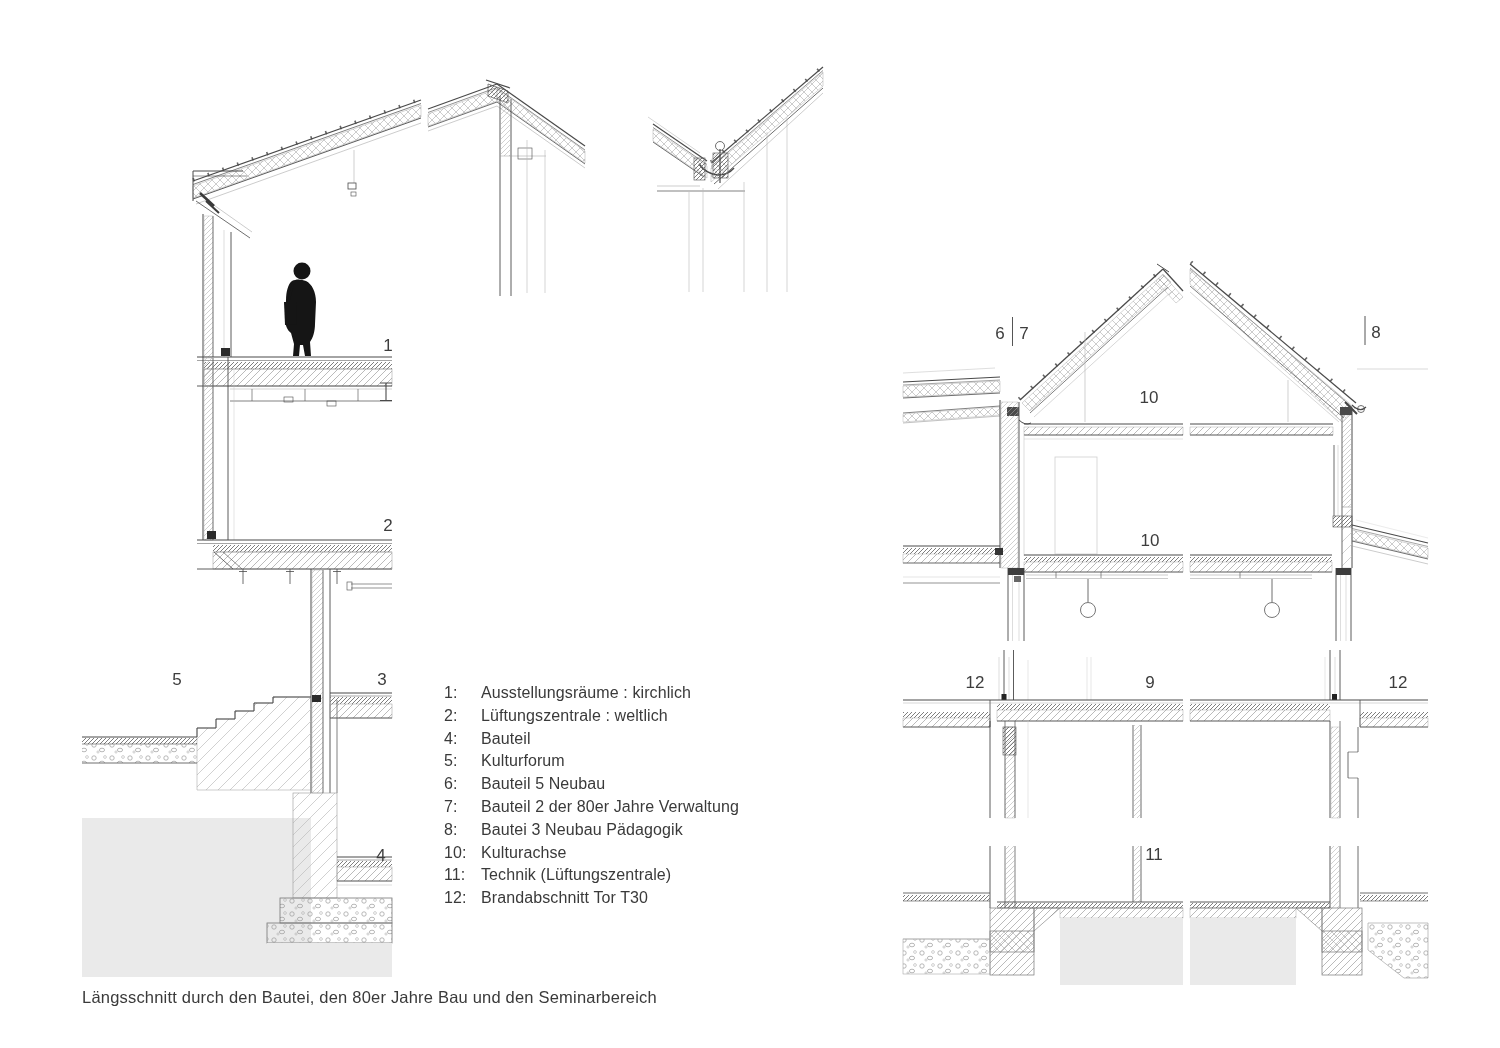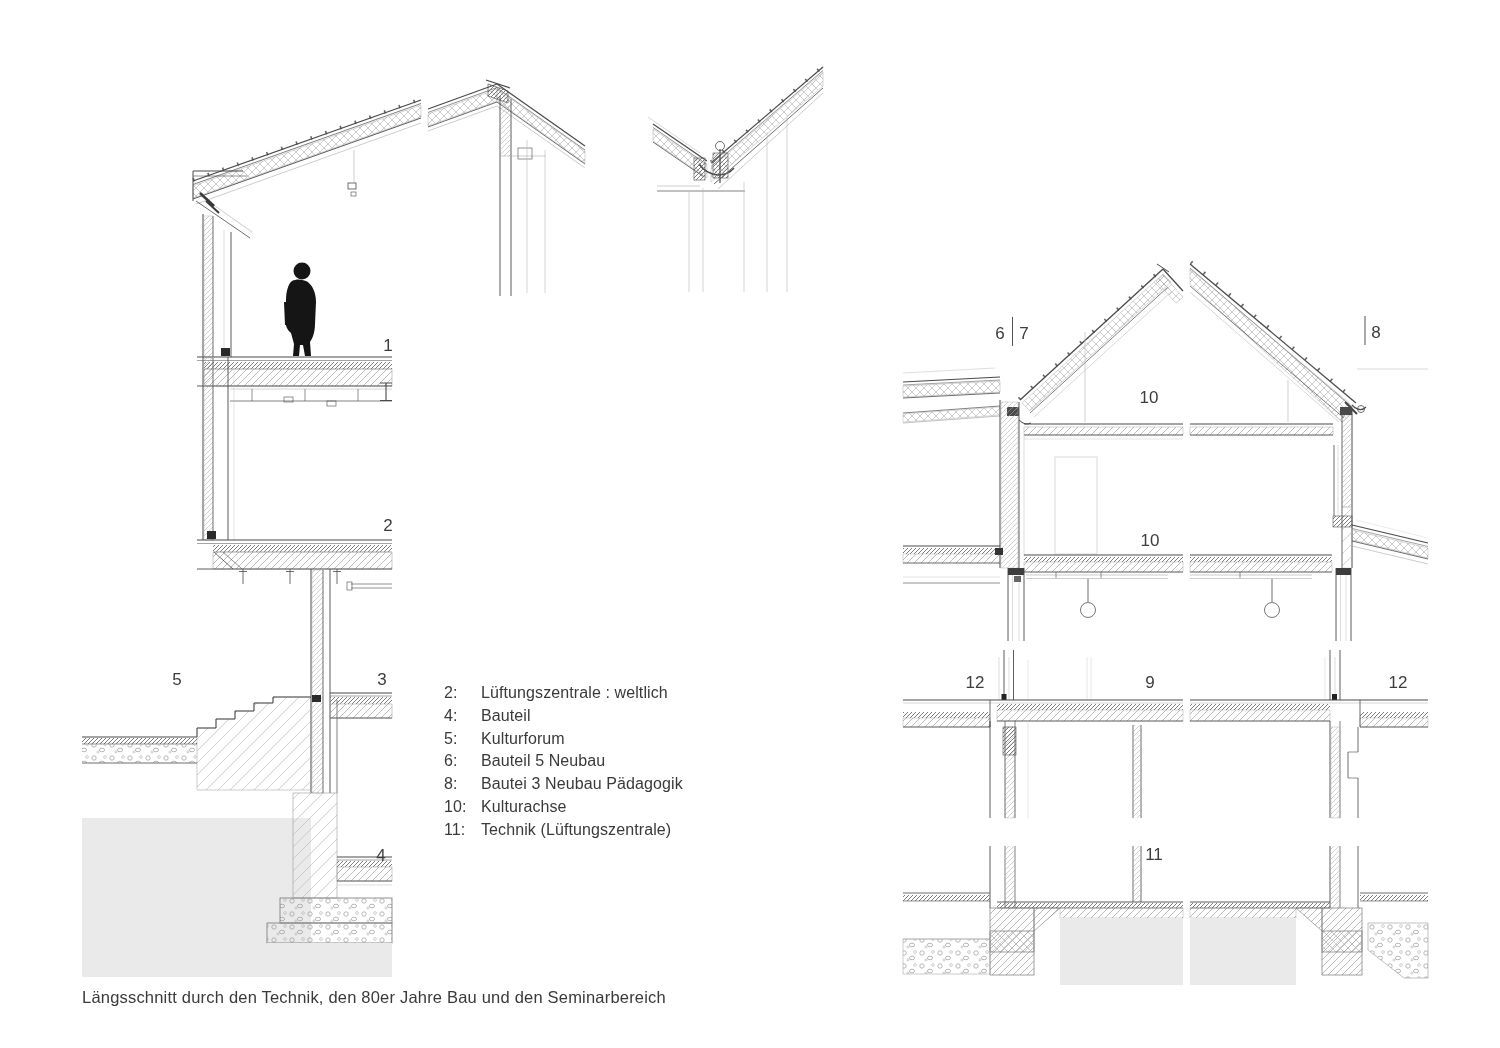--- a/index.html
+++ b/index.html
@@ -434,24 +434,27 @@
   <text class="mk" x="1149" y="403" text-anchor="middle">10</text>
   <text class="mk" x="1150" y="546" text-anchor="middle">10</text>
   <text class="mk" x="975" y="688" text-anchor="middle">12</text>
   <text class="mk" x="1150" y="688" text-anchor="middle">9</text>
   <text class="mk" x="1398" y="688" text-anchor="middle">12</text>
   <text class="mk" x="1154" y="860" text-anchor="middle">11</text>
 </g>
 </svg>
 
 <div class="legend">
+  <div class="lrow"><span class="lnum">1:</span><span>Ausstellungsräume : kirchlich</span></div>
   <div class="lrow"><span class="lnum">2:</span><span>Lüftungszentrale : weltlich</span></div>
   <div class="lrow"><span class="lnum">4:</span><span>Bauteil</span></div>
   <div class="lrow"><span class="lnum">5:</span><span>Kulturforum</span></div>
   <div class="lrow"><span class="lnum">6:</span><span>Bauteil 5 Neubau</span></div>
+  <div class="lrow"><span class="lnum">7:</span><span>Bauteil 2 der 80er Jahre Verwaltung</span></div>
   <div class="lrow"><span class="lnum">8:</span><span>Bautei 3 Neubau Pädagogik</span></div>
   <div class="lrow"><span class="lnum">10:</span><span>Kulturachse</span></div>
   <div class="lrow"><span class="lnum">11:</span><span>Technik (Lüftungszentrale)</span></div>
+  <div class="lrow"><span class="lnum">12:</span><span>Brandabschnitt Tor T30</span></div>
 </div>
 
-<div class="caption">Längsschnitt durch den Technik, den 80er Jahre Bau und den Seminarbereich</div>
+<div class="caption">Längsschnitt durch den Bautei, den 80er Jahre Bau und den Seminarbereich</div>
 
 </div>
 
 </body></html>

